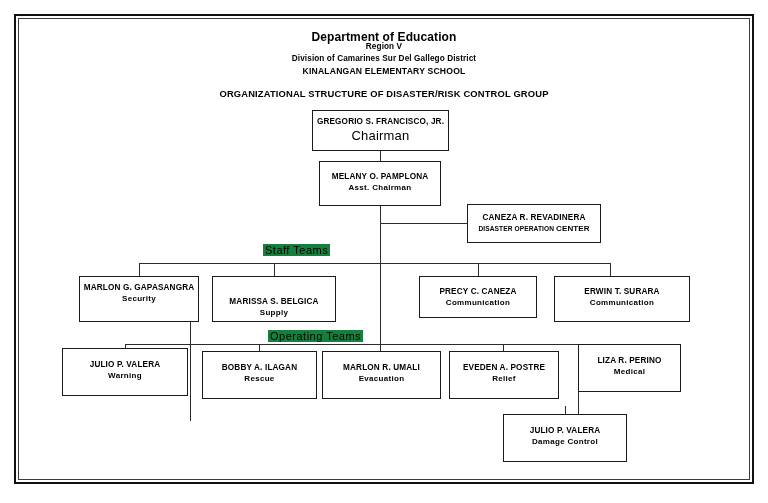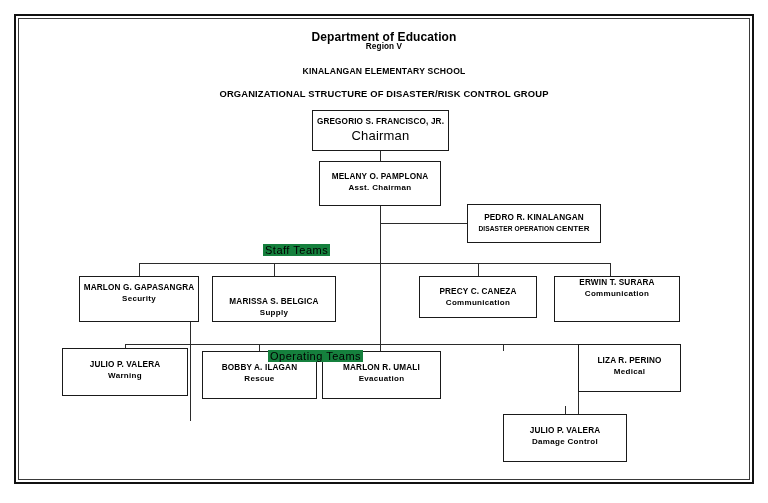--- a/index.html
+++ b/index.html
@@ -92,21 +92,21 @@
   #node-asst { left: 319px; top: 161px; width: 122px; height: 45px; padding-top: 9px; }
 
   #node-doc { left: 467px; top: 204px; width: 134px; height: 39px; padding-top: 7px; }
   #node-doc .rl { font-size: 6.6px; letter-spacing: 0.1px; }
   #node-doc .rl .big { font-size: 8px; }
 
   
   #node-security { left: 79px;  top: 276px; width: 120px; height: 46px; padding-top: 5px; }
   #node-supply   { left: 212px; top: 276px; width: 124px; height: 46px; padding-top: 19px; }
   #node-transpo  { left: 419px; top: 276px; width: 118px; height: 42px; padding-top: 9px; }
-  #node-comm     { left: 554px; top: 276px; width: 126px; height: 46px; }
+  #node-comm     { left: 554px; top: 276px; width: 136px; height: 46px; padding-top: 9px; }
 
   
   #node-warning    { left: 62px;  top: 348px; width: 126px; height: 48px; padding-top: 10px; }
   #node-rescue     { left: 202px; top: 351px; width: 115px; height: 48px; padding-top: 10px; }
   #node-evacuation { left: 322px; top: 351px; width: 119px; height: 48px; padding-top: 10px; }
   #node-relief     { left: 449px; top: 351px; width: 110px; height: 48px; padding-top: 10px; }
   #node-medical    { left: 578px; top: 344px; width: 103px; height: 48px; padding-top: 10px; }
   #node-damage     { left: 503px; top: 414px; width: 124px; height: 48px; padding-top: 10px; }
 
   
@@ -114,41 +114,42 @@
     position: absolute;
     font-size: 11px;
     font-weight: normal;
     color: #000000;
     letter-spacing: 0.5px;
     z-index: 4;
     background: #15803d;
     padding: 0 2px;
   }
   #label-staff { left: 263px; top: 244px; }
-  #label-oper  { left: 268px; top: 330px; margin-top: 20px; }
+  #label-oper  { left: 268px; top: 330px; }
 
   
   .ln {
     position: absolute;
     background: #2b2b2b;
     z-index: 1;
   }
   .lnv { width: 1.4px; }
   .lnh { height: 1.4px; }
 </style>
 </head>
 <body>
 
 <div id="page">
 
   <div id="page-border"></div>
   <div id="page-border-inner"></div>
 
   <div class="hdr" id="hdr-dept">Department of Education</div>
   <div class="hdr" id="hdr-region">Region V</div>
+  <div class="hdr" id="hdr-div">Division of Camarines Sur Del Gallego District</div>
   <div class="hdr" id="hdr-school">KINALANGAN ELEMENTARY SCHOOL</div>
   <div class="hdr" id="chart-title">ORGANIZATIONAL STRUCTURE OF DISASTER/RISK CONTROL GROUP</div>
 
   <div class="ln lnv" style="left:380px; top:151px; height:10px;"></div>
 
   <div class="ln lnv" style="left:380px; top:206px; height:138px;"></div>
 
   <div class="ln lnh" style="left:380px; top:223px; width:87px;"></div>
 
   <div class="ln lnh" style="left:139px; top:263px; width:472px;"></div>
@@ -179,21 +180,21 @@
     <span class="nm">GREGORIO S. FRANCISCO, JR.</span>
     <span class="rl">Chairman</span>
   </div>
 
   <div class="node" id="node-asst">
     <span class="nm">MELANY O. PAMPLONA</span>
     <span class="rl">Asst. Chairman</span>
   </div>
 
   <div class="node" id="node-doc">
-    <span class="nm">PEDRO R. KINALANGAN</span>
+    <span class="nm">CANEZA R. REVADINERA</span>
     <span class="rl"><span>DISASTER OPERATION </span><span class="big">CENTER</span></span>
   </div>
 
   <div class="node" id="node-security">
     <span class="nm">MARLON G. GAPASANGRA</span>
     <span class="rl">Security</span>
   </div>
 
   <div class="node" id="node-supply">
     <span class="nm">MARISSA S. BELGICA</span>
@@ -218,20 +219,24 @@
   <div class="node" id="node-rescue">
     <span class="nm">BOBBY A. ILAGAN</span>
     <span class="rl">Rescue</span>
   </div>
 
   <div class="node" id="node-evacuation">
     <span class="nm">MARLON R. UMALI</span>
     <span class="rl">Evacuation</span>
   </div>
 
+  <div class="node" id="node-relief">
+    <span class="nm">EVEDEN A. POSTRE</span>
+    <span class="rl">Relief</span>
+  </div>
 
   <div class="node" id="node-medical">
     <span class="nm">LIZA R. PERINO</span>
     <span class="rl">Medical</span>
   </div>
 
   <div class="node" id="node-damage">
     <span class="nm">JULIO P. VALERA</span>
     <span class="rl">Damage Control</span>
   </div>

